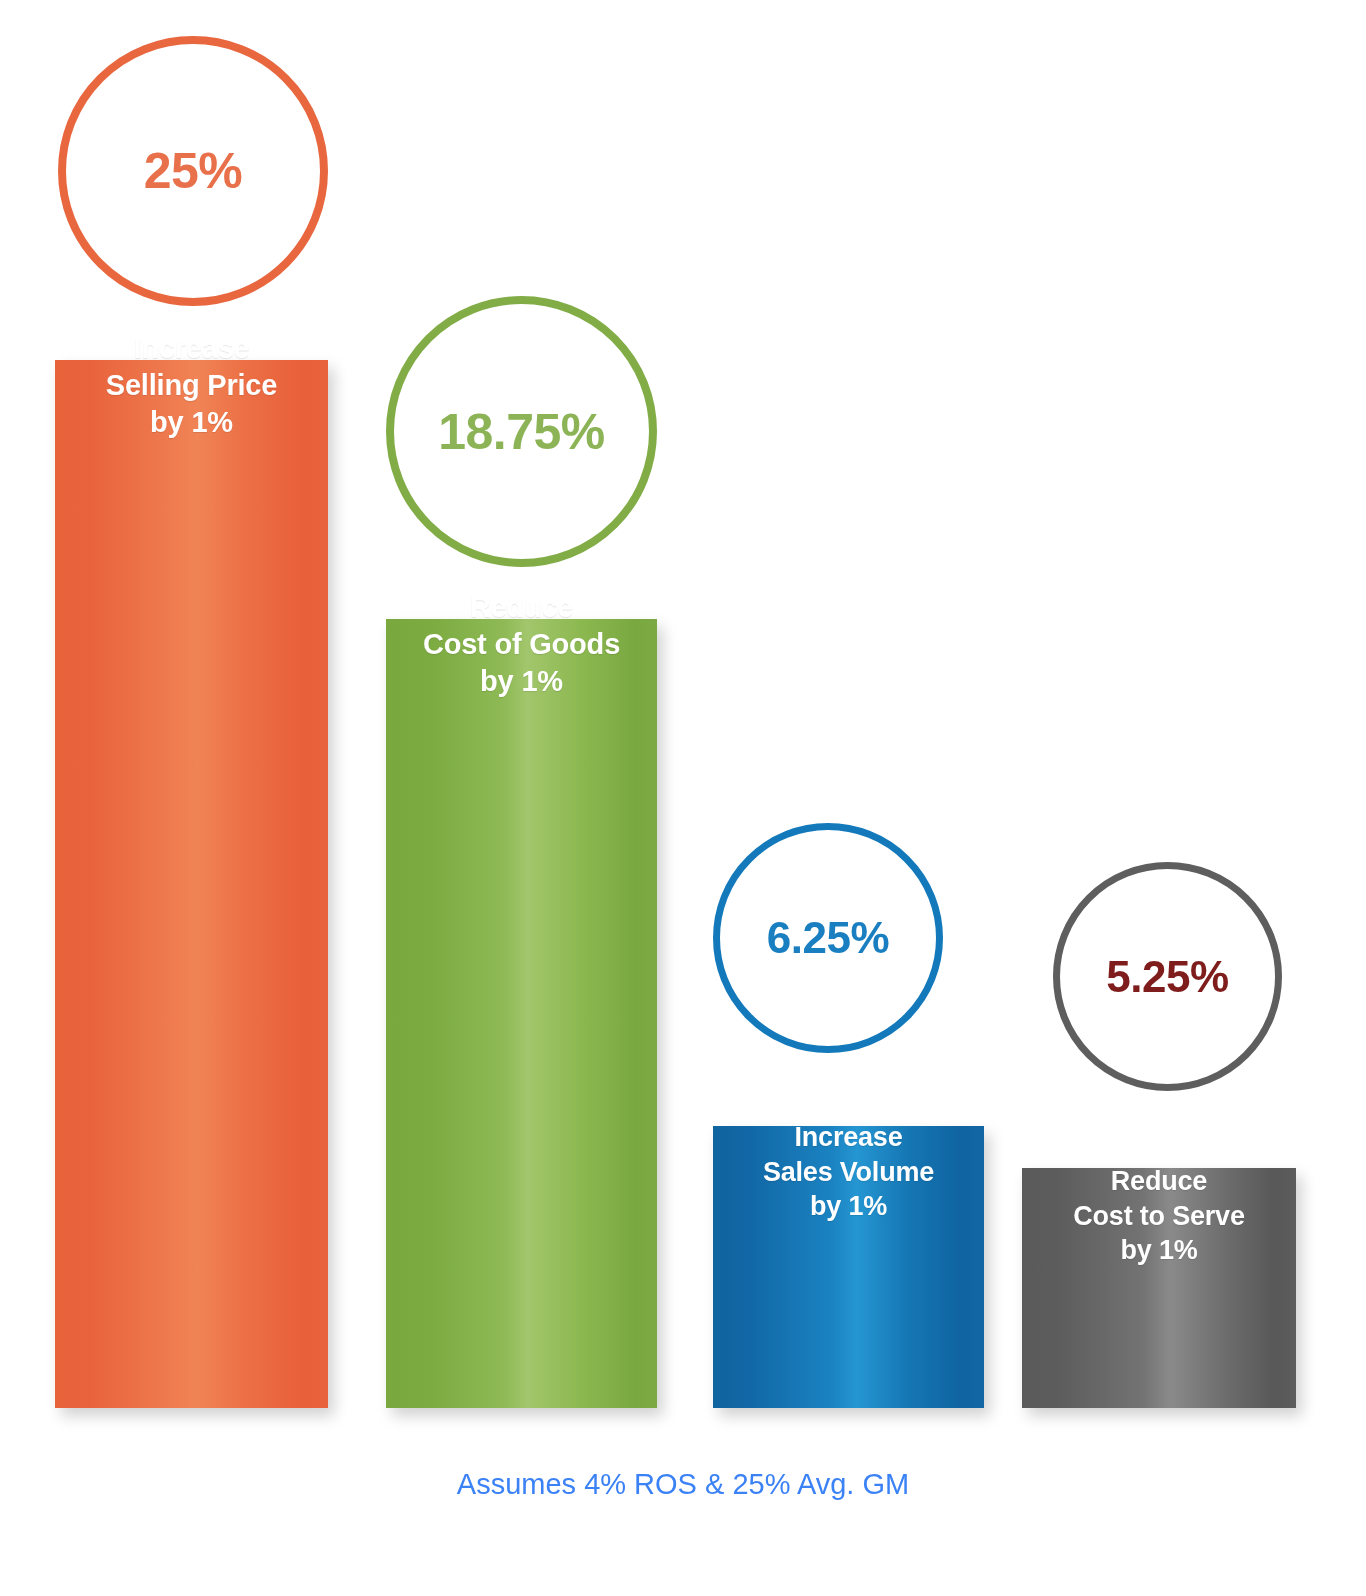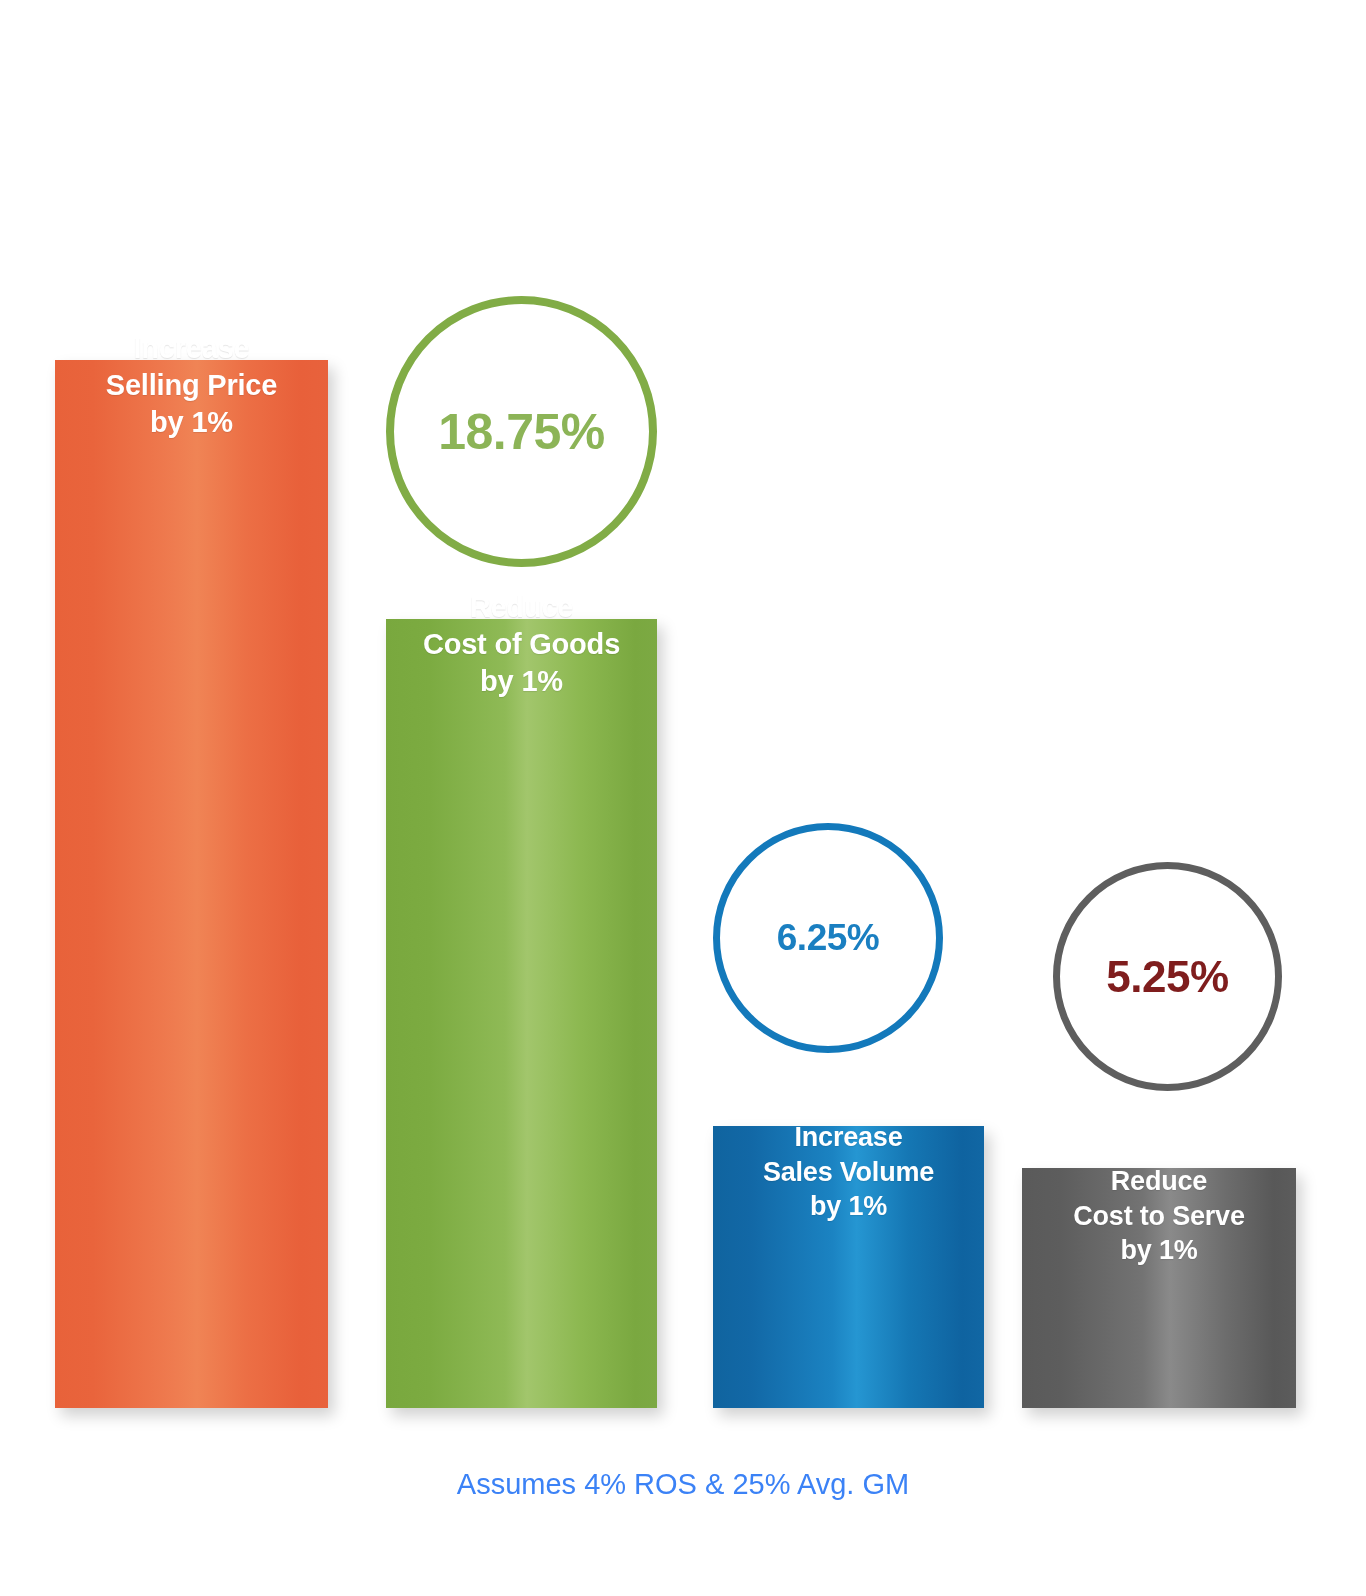--- a/index.html
+++ b/index.html
@@ -99,21 +99,21 @@
   #circle-green {
     left: 386px; top: 296px; width: 271px; height: 271px;
     border: 8px solid #81ac46;
   }
   #circle-green .circle-value { font-size: 50px; color: #8cb457; }
 
   #circle-blue {
     left: 713px; top: 823px; width: 230px; height: 230px;
     border: 7px solid #1379bb;
   }
-  #circle-blue .circle-value { font-size: 37px; color: #1a7fc1; }
+  #circle-blue .circle-value { font-size: 44px; color: #1a7fc1; }
 
   #circle-gray {
     left: 1053px; top: 862px; width: 229px; height: 229px;
     border: 7px solid #5e5e5e;
   }
   #circle-gray .circle-value { font-size: 44px; color: #7f1d1d; }
 
   
   #footnote {
     position: absolute;
@@ -124,20 +124,23 @@
     font-size: 29px;
     color: #3b82f6;
     font-family: "Liberation Sans", sans-serif;
   }
 </style>
 </head>
 <body>
 
 <div id="stage">
 
+  <div class="circle" id="circle-orange">
+    <span class="circle-value">25%</span>
+  </div>
 
   <div class="circle" id="circle-green">
     <span class="circle-value">18.75%</span>
   </div>
 
   <div class="circle" id="circle-blue">
     <span class="circle-value">6.25%</span>
   </div>
 
   <div class="circle" id="circle-gray">

